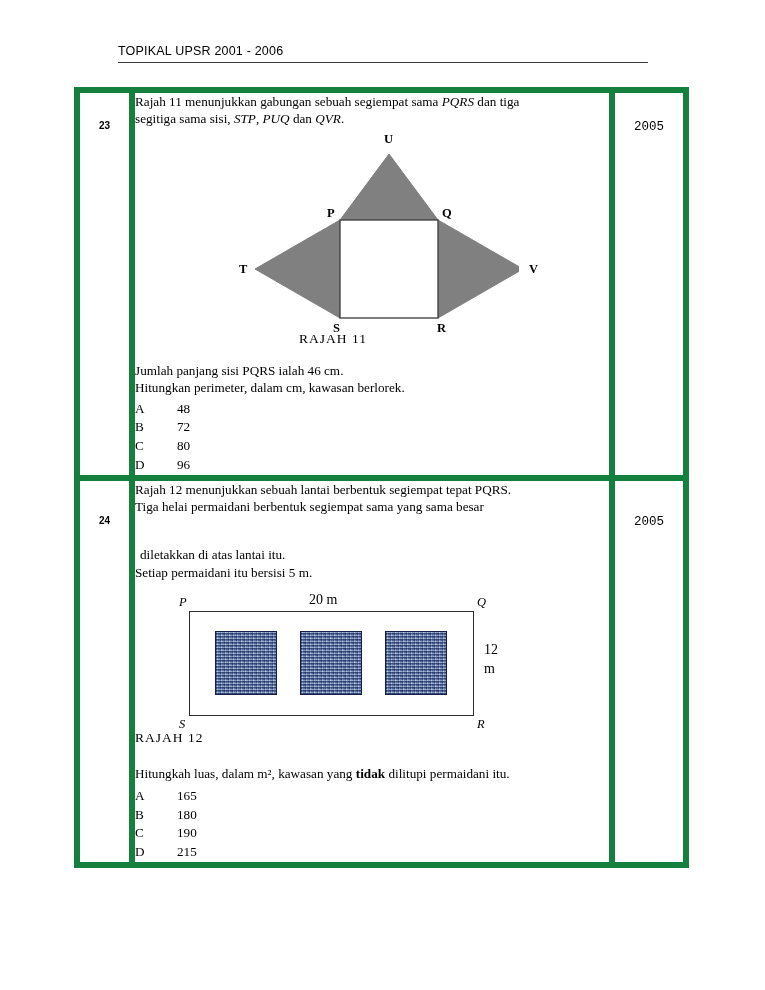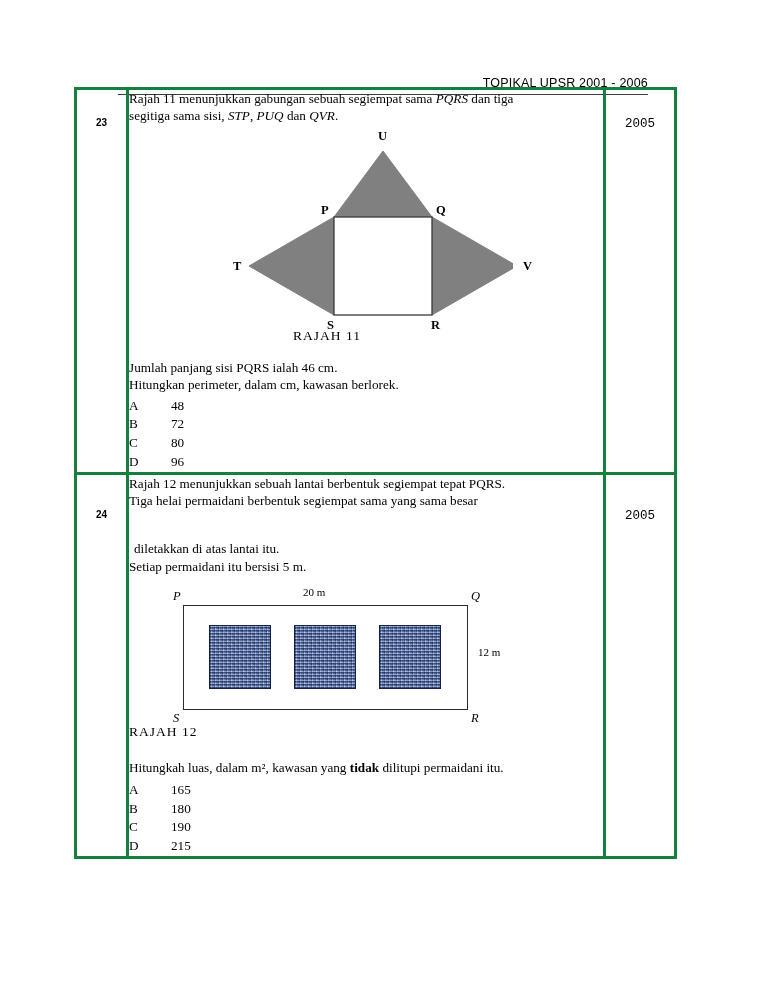--- a/index.html
+++ b/index.html
@@ -15,22 +15,21 @@
     color: #000;
     overflow: hidden;
   }
 
   
   .page-header {
     position: absolute;
     left: 118px;
     top: 44px;
     width: 530px;
-    text-align: right;
-    margin-top: 32px;
+    text-align: left;
   }
   .page-header .header-text {
     font-family: "Liberation Sans", sans-serif;
     font-size: 12.5px;
     letter-spacing: 0.2px;
     color: #000;
     display: block;
     padding-bottom: 4px;
   }
   .header-rule {
@@ -41,21 +40,21 @@
   
   .qtable {
     position: absolute;
     left: 74px;
     top: 87px;
     width: 591px;
     border-collapse: collapse;
     table-layout: fixed;
   }
   .qtable td {
-    border: 3px solid #15803d;
+    border: 6px solid #15803d;
     vertical-align: top;
     padding: 0;
   }
   .col-num { width: 49px; }
   .col-body { width: 474px; }
   .col-year { width: 68px; }
 
   .num-cell {
     text-align: center;
     font-family: "Liberation Sans", sans-serif;
@@ -173,21 +172,21 @@
   .carpet-2 { left: 121px; }
   .carpet-3 { left: 206px; }
 
   .f12label {
     position: absolute;
     font-size: 12.5px;
     font-style: italic;
   }
   .f12dim {
     position: absolute;
-    font-size: 11px;
+    font-size: 14px;
   }
   .fig12-caption {
     position: absolute;
     left: 0;
     top: 140px;
     width: 300px;
     font-size: 13.5px;
     letter-spacing: 1px;
   }
 </style>
@@ -286,21 +285,21 @@
           <div class="carpet carpet-1"></div>
           <div class="carpet carpet-2"></div>
           <div class="carpet carpet-3"></div>
 
           <span class="f12label" style="left:0px; top:5px;">P</span>
           <span class="f12label" style="left:298px; top:5px;">Q</span>
           <span class="f12label" style="left:0px; top:127px;">S</span>
           <span class="f12label" style="left:298px; top:127px;">R</span>
 
           <span class="f12dim" style="left:130px; top:2px;">20 m</span>
-          <span class="f12dim" style="left:305px; top:62px;">12 m</span>
+          <span class="f12dim" style="left:305px; top:52px;">12 m</span>
         </div>
         <div class="fig12-caption">RAJAH  12</div>
       </div>
 
       <div class="q-prompt"><span>Hitungkah luas, dalam m², kawasan yang </span><span class="bold">tidak</span><span> dilitupi permaidani itu.</span></div>
 
       <div class="options">
         <div class="opt-row">
           <span class="opt-letter">A</span>
           <span class="opt-value">165</span>

